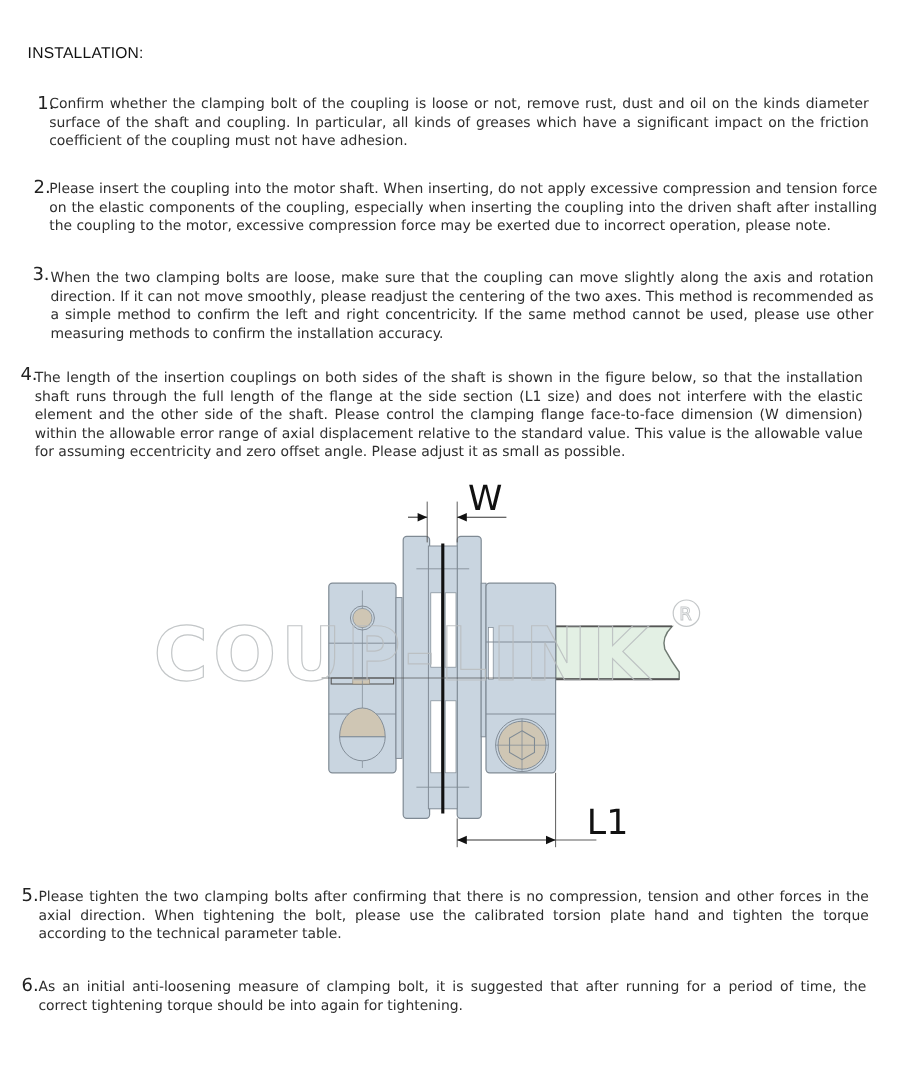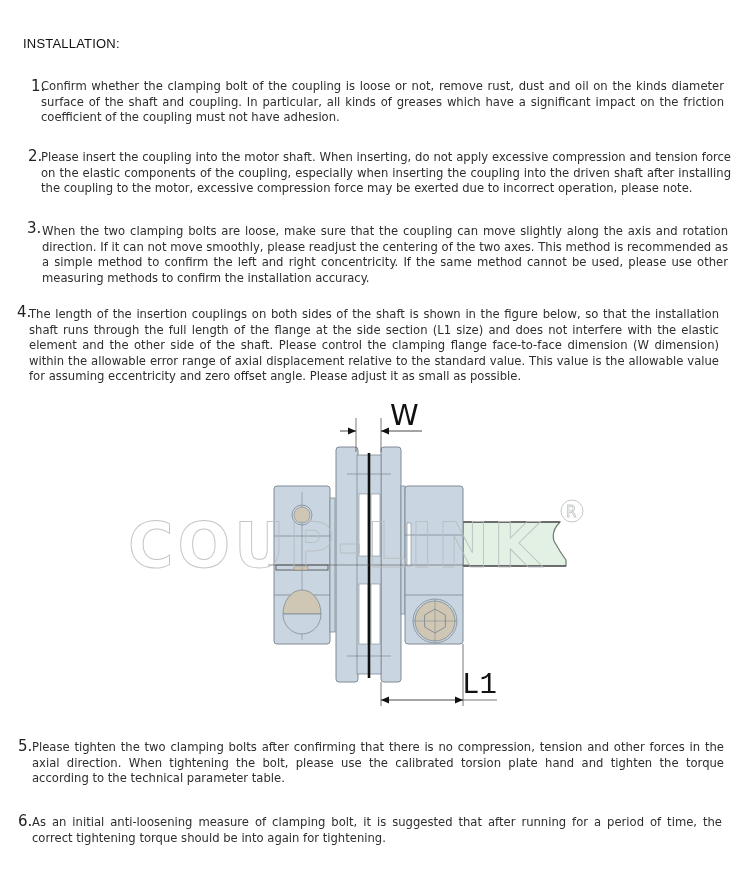--- a/index.html
+++ b/index.html
@@ -65,21 +65,21 @@
     }
     .figure svg { position: absolute; left: 0; top: 0; }
     .dim-label {
       position: absolute;
       font-family: "DejaVu Sans", sans-serif;
       font-size: 29px;
       color: #111;
       line-height: 1;
     }
     #label-w { left: 390px; top: 401px; }
-    #label-l1 { left: 462px; top: 671px; font-family: Liberation Mono, monospace; }
+    #label-l1 { left: 489px; top: 671px; }
   </style>
 </head>
 <body>
 
 <div class="heading">INSTALLATION:</div>
 
 <div class="step" id="step1">
   <span class="num">1.</span>
   <span class="body">Confirm whether the clamping bolt of the coupling is loose or not, remove rust, dust and oil on the kinds diameter surface of the shaft and coupling. In particular, all kinds of greases which have a significant impact on the friction coefficient of the coupling must not have adhesion.</span>
 </div>

